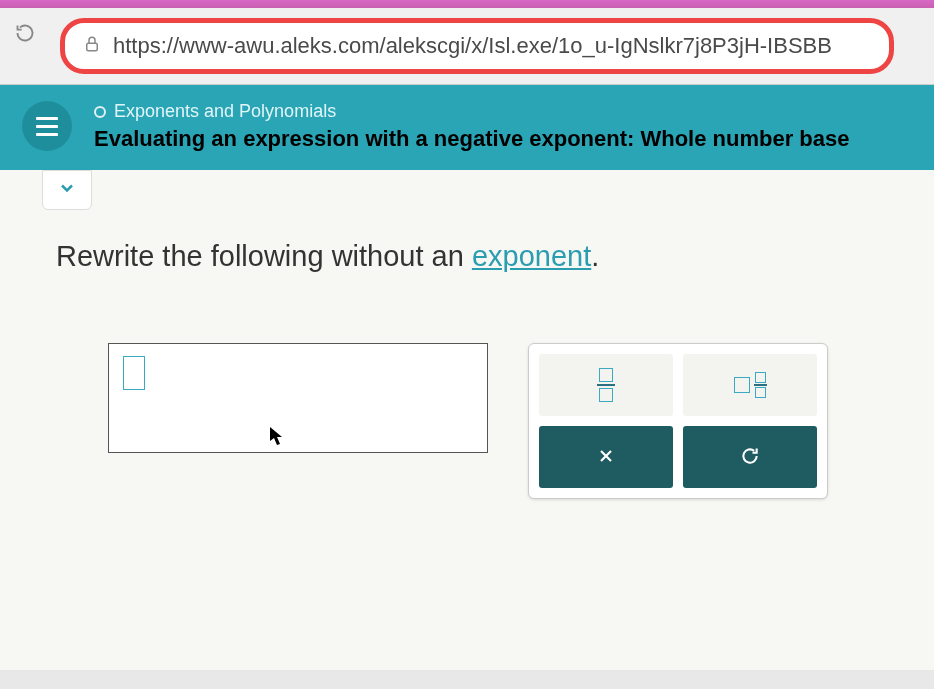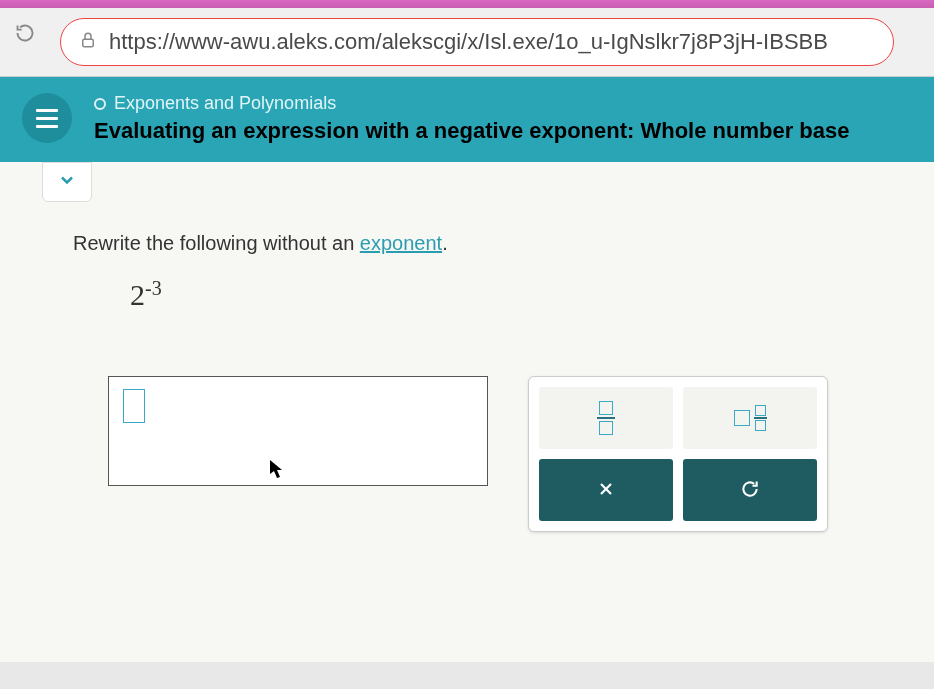--- a/index.html
+++ b/index.html
@@ -30,21 +30,21 @@
       left: 14px;
       top: 22px;
       width: 22px;
       height: 22px;
       display:flex;
       align-items:center;
       justify-content:center;
     }
     .url-box {
       background: #ffffff;
-      border: 1px solid #ef4444;
+      border: 5px solid #ef4444;
       border-radius: 24px;
       padding: 10px 18px;
       display: flex;
       align-items: flex-start;
       gap: 12px;
       flex: 1;
       font-size: 22px;
       color: #4a4a4a;
       overflow: hidden;
       white-space: nowrap;
@@ -119,23 +119,22 @@
       border: 1px solid #ddd;
       border-radius: 0 0 6px 6px;
       display: flex;
       align-items: center;
       justify-content: center;
       margin-left: 42px;
       cursor: pointer;
     }
     .instruction {
       padding: 30px 56px 10px 56px;
-      font-size: 20px;
+      font-size: 29px;
       color: #333;
-      margin-left: 17px;
     }
     .exponent-link {
       color: #2a9db0;
       text-decoration: underline;
       cursor: pointer;
     }
     .expression {
       padding: 12px 56px 4px 130px;
       font-family: 'Times New Roman', serif;
       font-size: 28px;
@@ -299,23 +298,20 @@
       <svg width="20" height="20" viewBox="0 0 24 24" fill="none" stroke="#2a9db0" stroke-width="3">
         <polyline points="6 9 12 15 18 9"></polyline>
       </svg>
     </span>
   </div>
 
   <div class="instruction">
     <span>Rewrite the following without an </span><span class="exponent-link">exponent</span><span>.</span>
   </div>
 
-  <div class="expression">
-    <span class="base">2</span><sup class="exp">-3</sup>
-  </div>
 
   <div class="answer-row">
     <div class="answer-box">
       <span class="input-slot"></span>
       <span class="cursor-arrow">
         <svg width="16" height="20" viewBox="0 0 16 20">
           <path d="M1 1 L1 15 L5 12 L8 19 L11 18 L8 11 L13 11 Z" fill="#000"></path>
         </svg>
       </span>
     </div>

